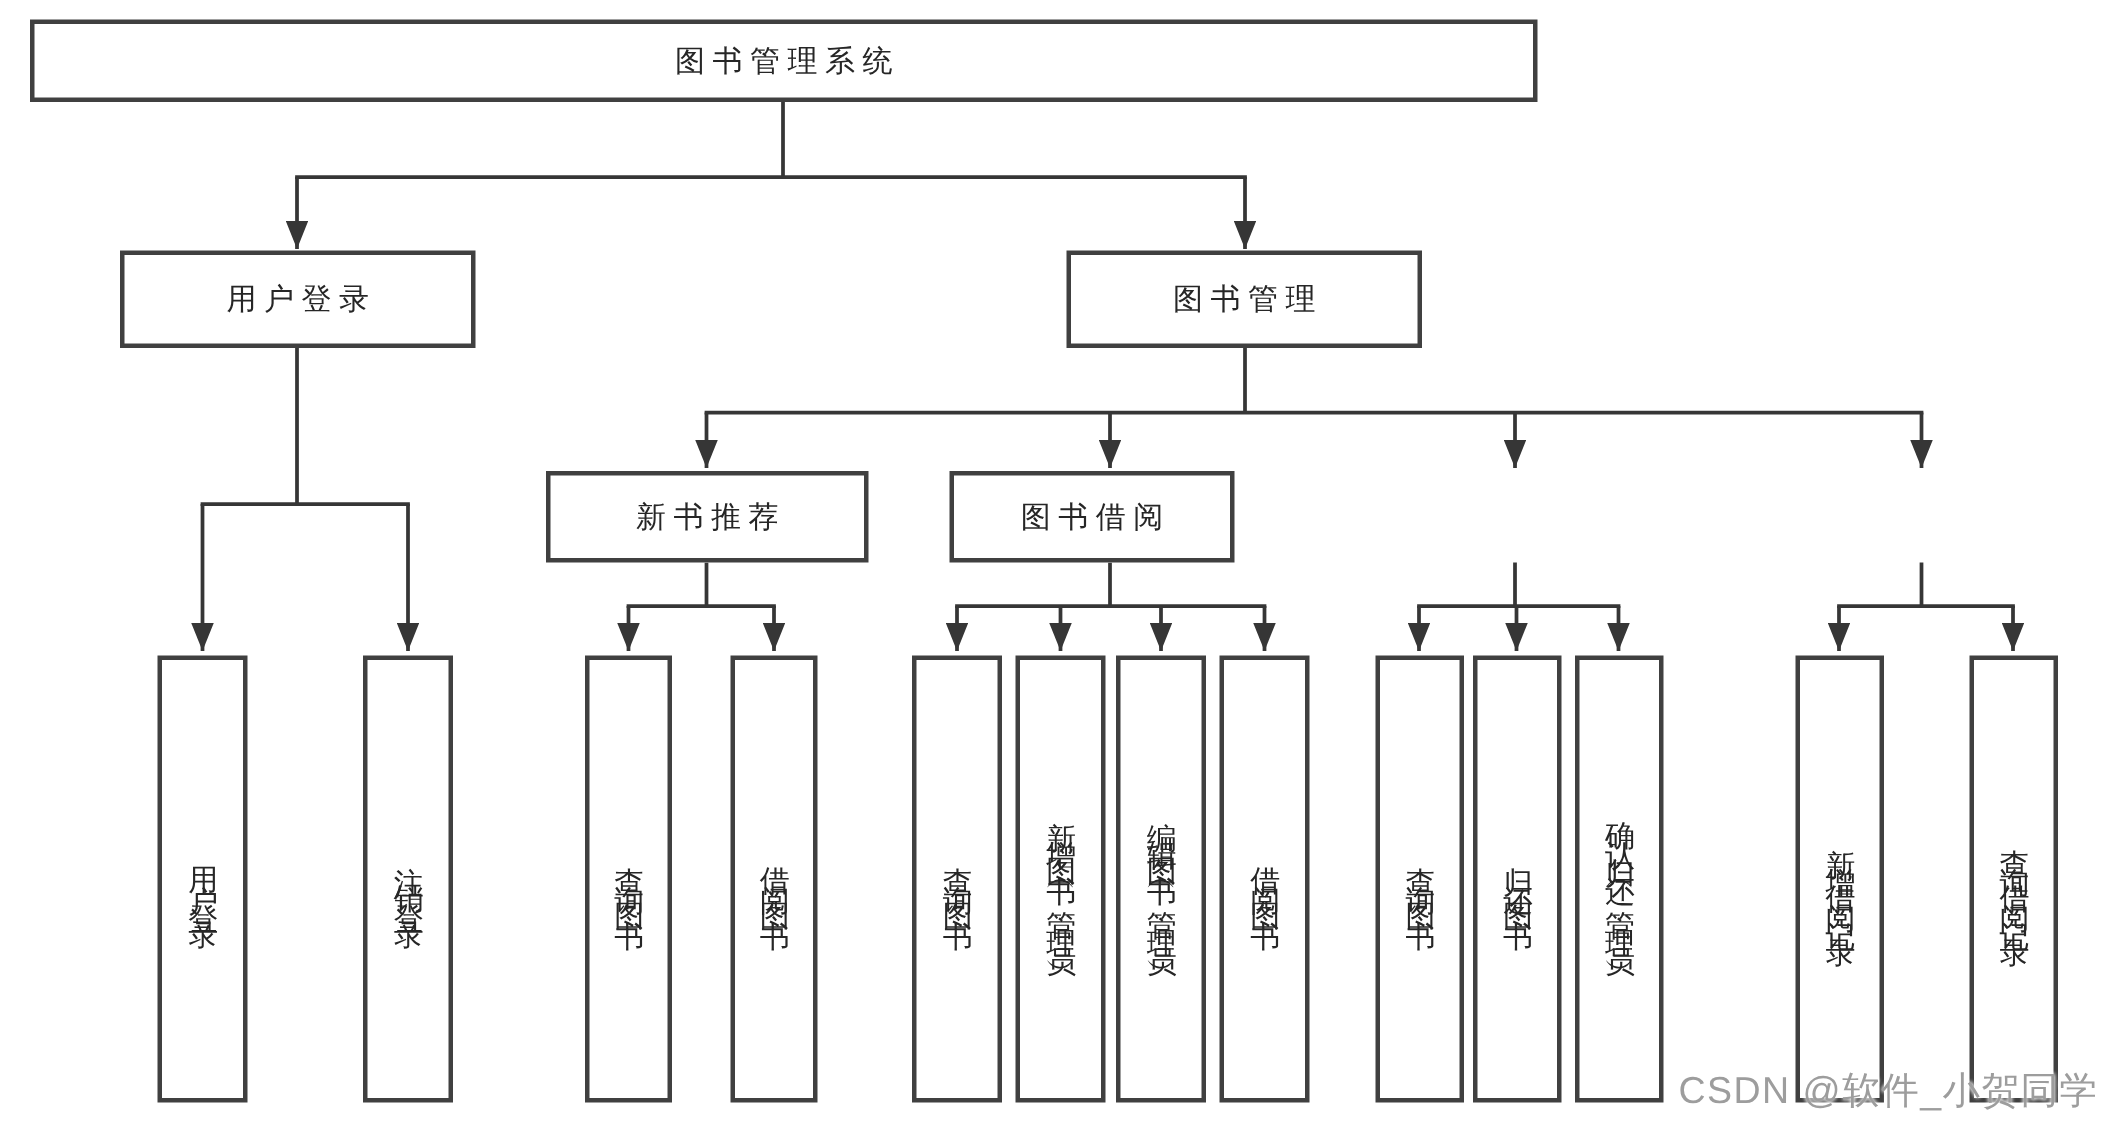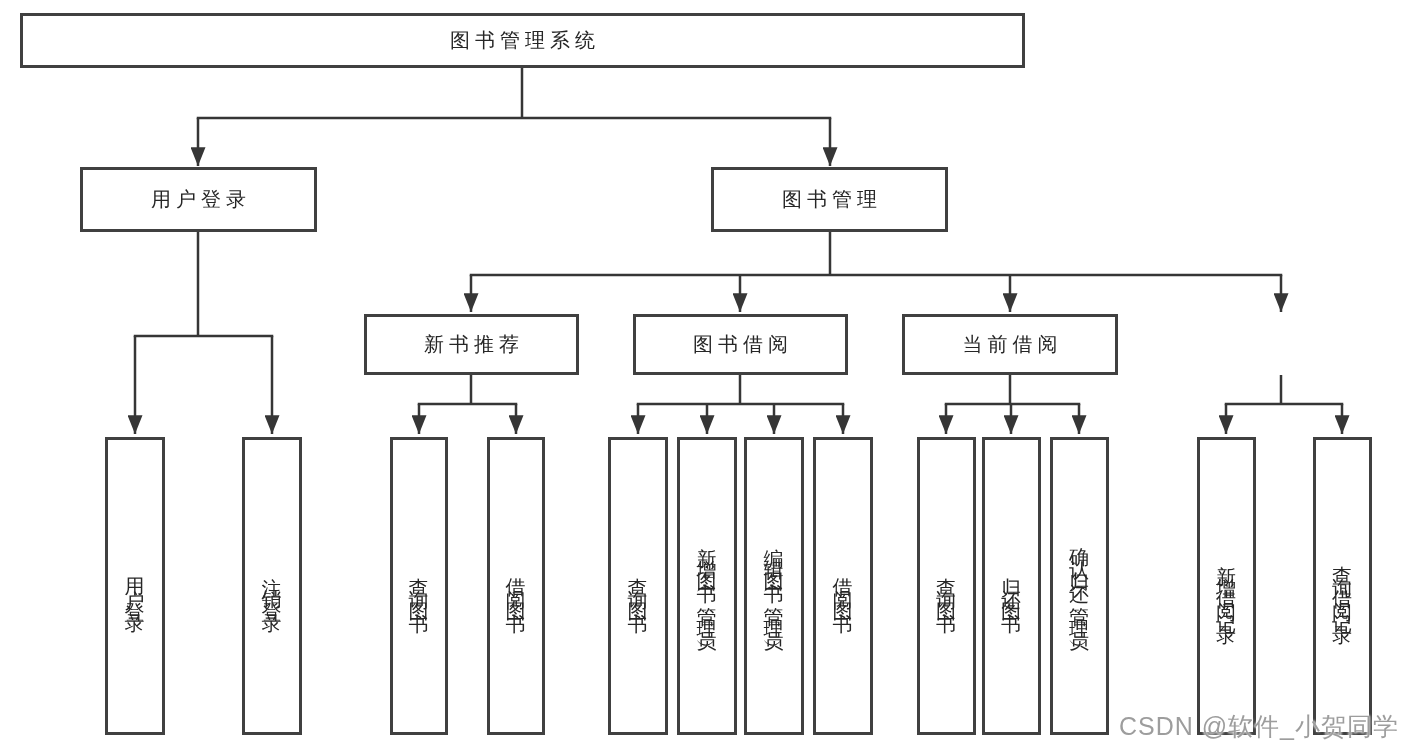--- a/index.html
+++ b/index.html
@@ -128,25 +128,22 @@
   <div class="box" style="left:80px; top:167px; width:237px; height:65px;">
     <span class="hlabel">用户登录</span>
   </div>
   <div class="box" style="left:711px; top:167px; width:237px; height:65px;">
     <span class="hlabel">图书管理</span>
   </div>
 
   <div class="box" style="left:364px; top:314px; width:215px; height:61px;">
     <span class="hlabel">新书推荐</span>
   </div>
-  <div class="box" style="left:633px; top:314px; width:215px; height:61px;">
+  <div class="box" style="left:633px; top:314px; width:190px; height:61px;">
     <span class="hlabel">图书借阅</span>
-  </div>
-  <div class="box" style="left:902px; top:314px; width:216px; height:61px;">
-    <span class="hlabel">当前借阅</span>
   </div>
 
   <div class="box" style="left:105px; top:437px; width:60px; height:298px;">
     <span class="vlabel">用户登录</span>
   </div>
   <div class="box" style="left:242px; top:437px; width:60px; height:298px;">
     <span class="vlabel">注销登录</span>
   </div>
 
   <div class="box" style="left:390px; top:437px; width:58px; height:298px;">

